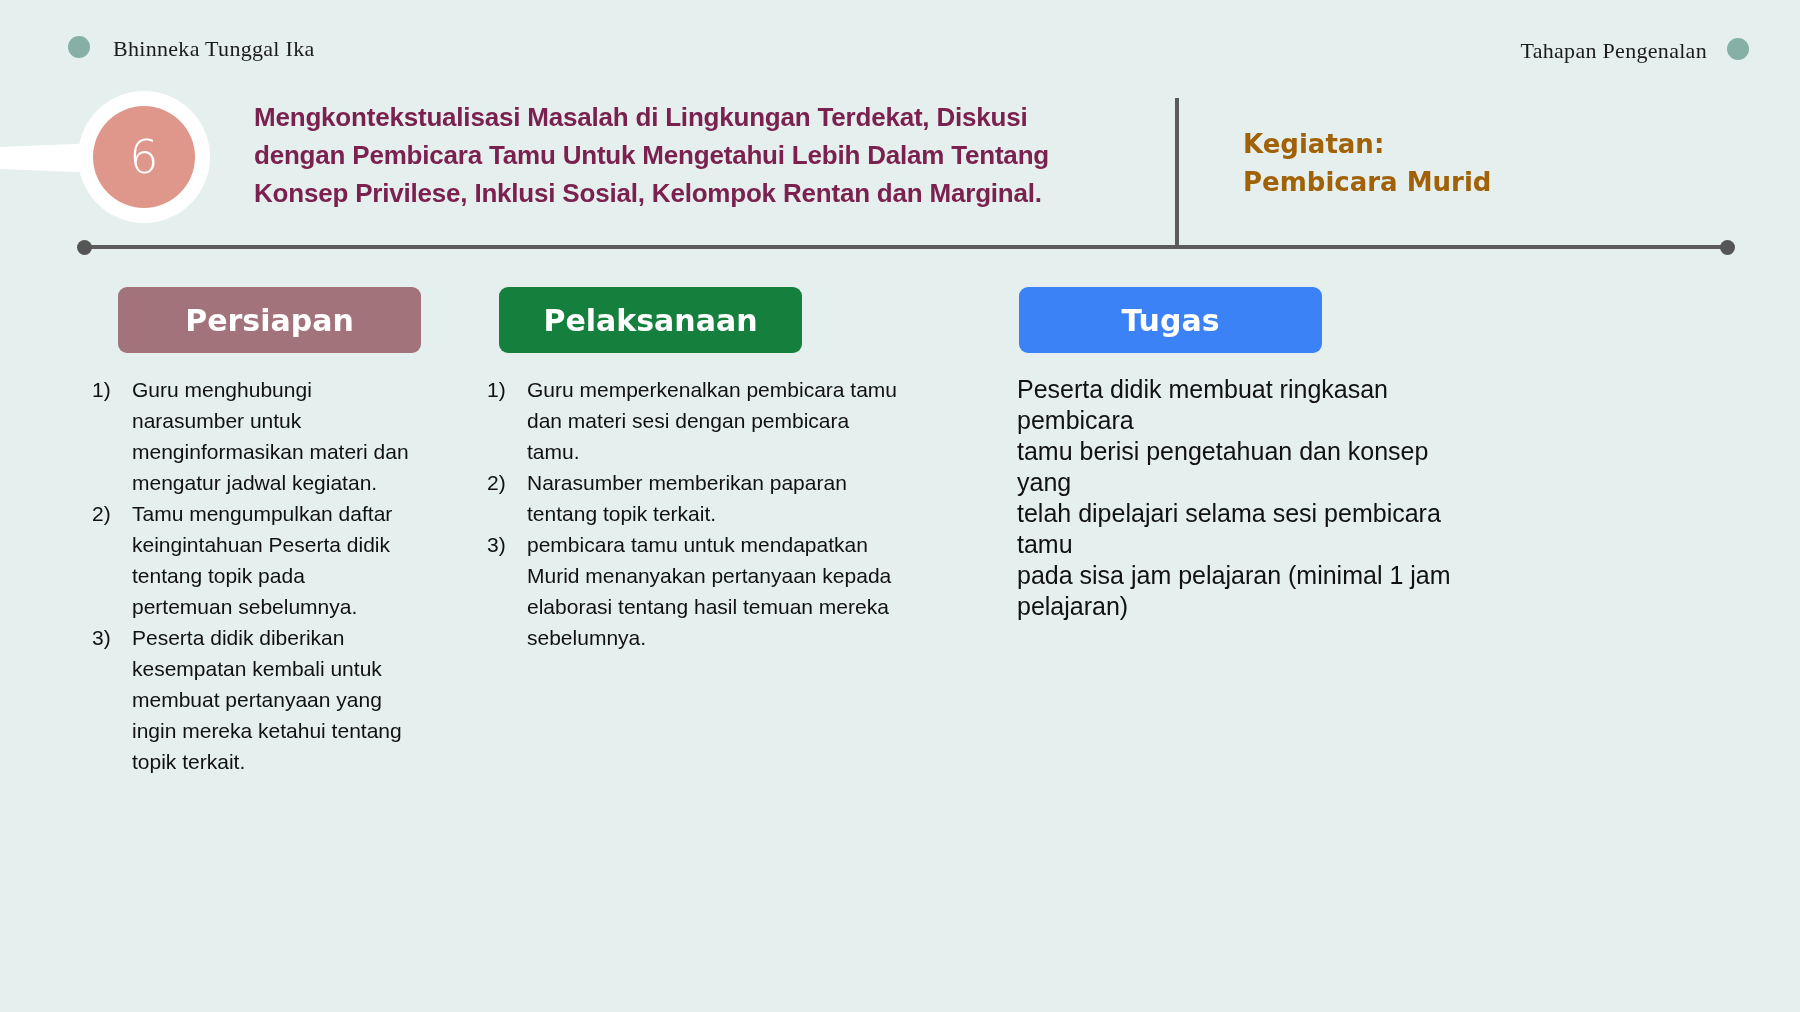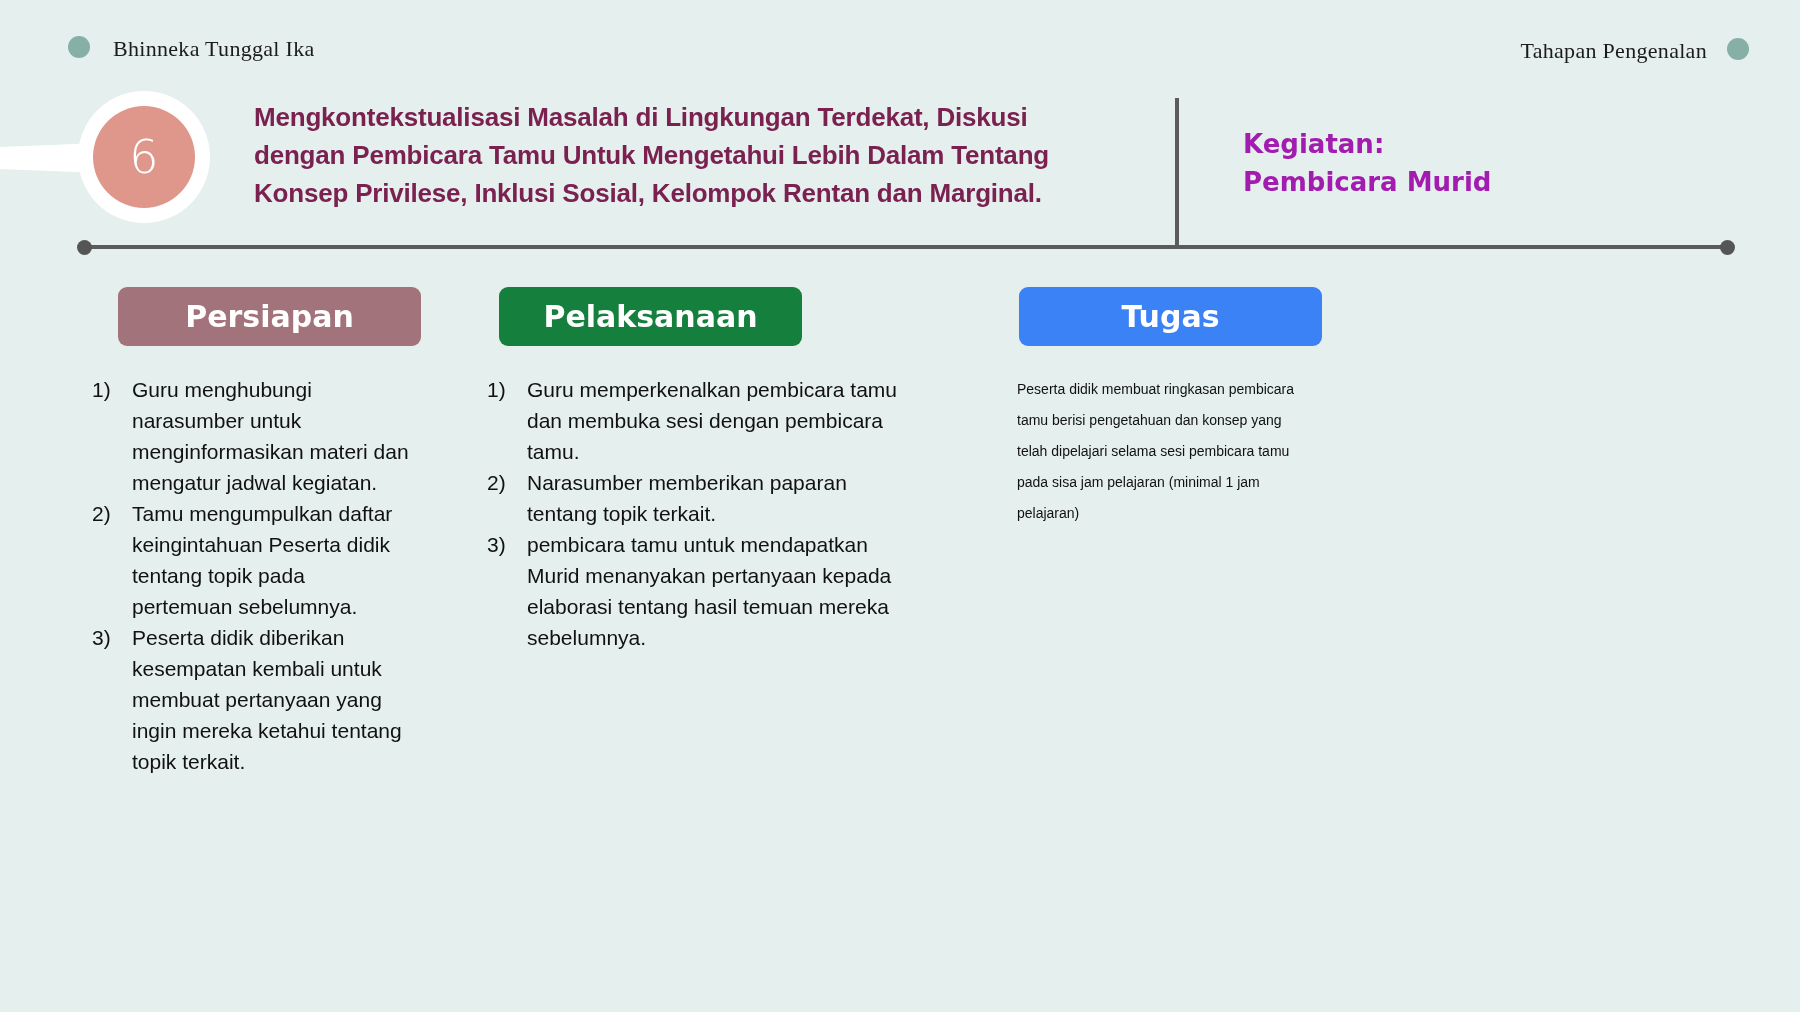--- a/index.html
+++ b/index.html
@@ -5,29 +5,29 @@
   html, body { margin:0; padding:0; }
   body { width:1800px; height:1012px; background:#e5efee; position:relative; overflow:hidden; font-family:"Liberation Sans", sans-serif; color:#111; }
   .abs { position:absolute; }
   .dot { width:22px; height:22px; border-radius:50%; background:#86b0a5; }
   .hdr-text { font-family:Liberation Serif, serif; font-size:22px; color:#1b1b1b; letter-spacing:0.3px; white-space:nowrap; }
   .tail { left:0; top:143px; width:100px; height:30px; background:#fff; clip-path:polygon(0 4px, 100% 0, 100% 100%, 0 26px); }
   .outer-circle { left:78px; top:91px; width:132px; height:132px; border-radius:50%; background:#ffffff; }
   .inner-circle { left:93px; top:106px; width:102px; height:102px; border-radius:50%; background:#de978a; display:flex; align-items:center; justify-content:center; color:#fff; font-family:"DejaVu Sans", sans-serif; font-size:46px; font-weight:300; }
   .title { left:254px; top:98px; width:880px; font-family:Liberation Sans, sans-serif; font-weight:bold; font-size:26px; line-height:38px; color:#7b2150; letter-spacing:-0.2px; }
   .vdiv { left:1175px; top:98px; width:4px; height:150px; background:#5b5b5b; }
-  .kegiatan { left:1243px; top:125px; font-family:"DejaVu Sans", sans-serif; font-weight:bold; font-size:26px; line-height:38px; color:#a21caf; }
+  .kegiatan { left:1243px; top:125px; font-family:"DejaVu Sans", sans-serif; font-weight:bold; font-size:26px; line-height:38px; color:#a16207; }
   .timeline { left:84px; top:245px; width:1643px; height:4px; background:#5b5b5b; }
   .tdot { width:15px; height:15px; border-radius:50%; background:#555; top:240px; }
-  .pill { top:287px; width:303px; height:59px; border-radius:9px; display:flex; align-items:center; justify-content:center; color:#fff; font-family:"DejaVu Sans", sans-serif; font-weight:bold; font-size:30px; }
+  .pill { top:287px; width:303px; height:66px; border-radius:9px; display:flex; align-items:center; justify-content:center; color:#fff; font-family:"DejaVu Sans", sans-serif; font-weight:bold; font-size:30px; }
   .list { font-size:21px; line-height:31px; color:#111; }
   .list .item { display:flex; }
   .list .num { width:40px; flex:none; }
   .list .txt { flex:1; }
-  .para { font-size:14px; line-height:31px; color:#111; }
+  .para { font-size:25px; line-height:31px; color:#111; }
 </style>
 </head>
 <body>
 
 <div class="abs dot" style="left:68px; top:36px;"></div>
 <div class="abs hdr-text" style="left:113px; top:36px;">Bhinneka Tunggal Ika</div>
 <div class="abs hdr-text" style="right:93px; top:38px;">Tahapan Pengenalan</div>
 <div class="abs dot" style="left:1727px; top:38px;"></div>
 
 <div class="abs tail"></div>
@@ -92,21 +92,21 @@
       <div>topik terkait.</div>
     </div>
   </div>
 </div>
 
 <div class="abs list" style="left:487px; top:374px; width:440px;">
   <div class="item">
     <div class="num">1)</div>
     <div class="txt">
       <div>Guru memperkenalkan pembicara tamu</div>
-      <div>dan membuka sesi dengan pembicara</div>
+      <div>dan materi sesi dengan pembicara</div>
       <div>tamu.</div>
     </div>
   </div>
   <div class="item">
     <div class="num">2)</div>
     <div class="txt">
       <div>Narasumber memberikan paparan</div>
       <div>tentang topik terkait.</div>
     </div>
   </div>

